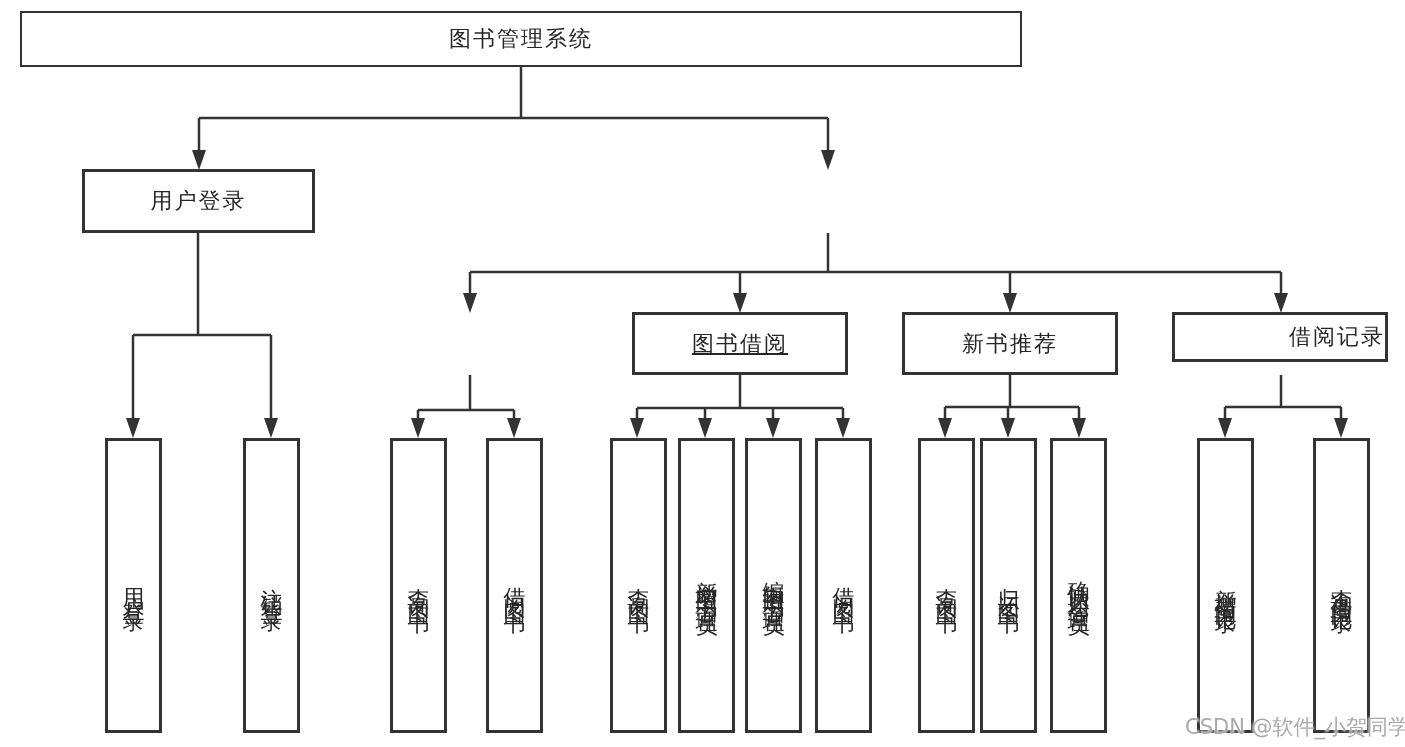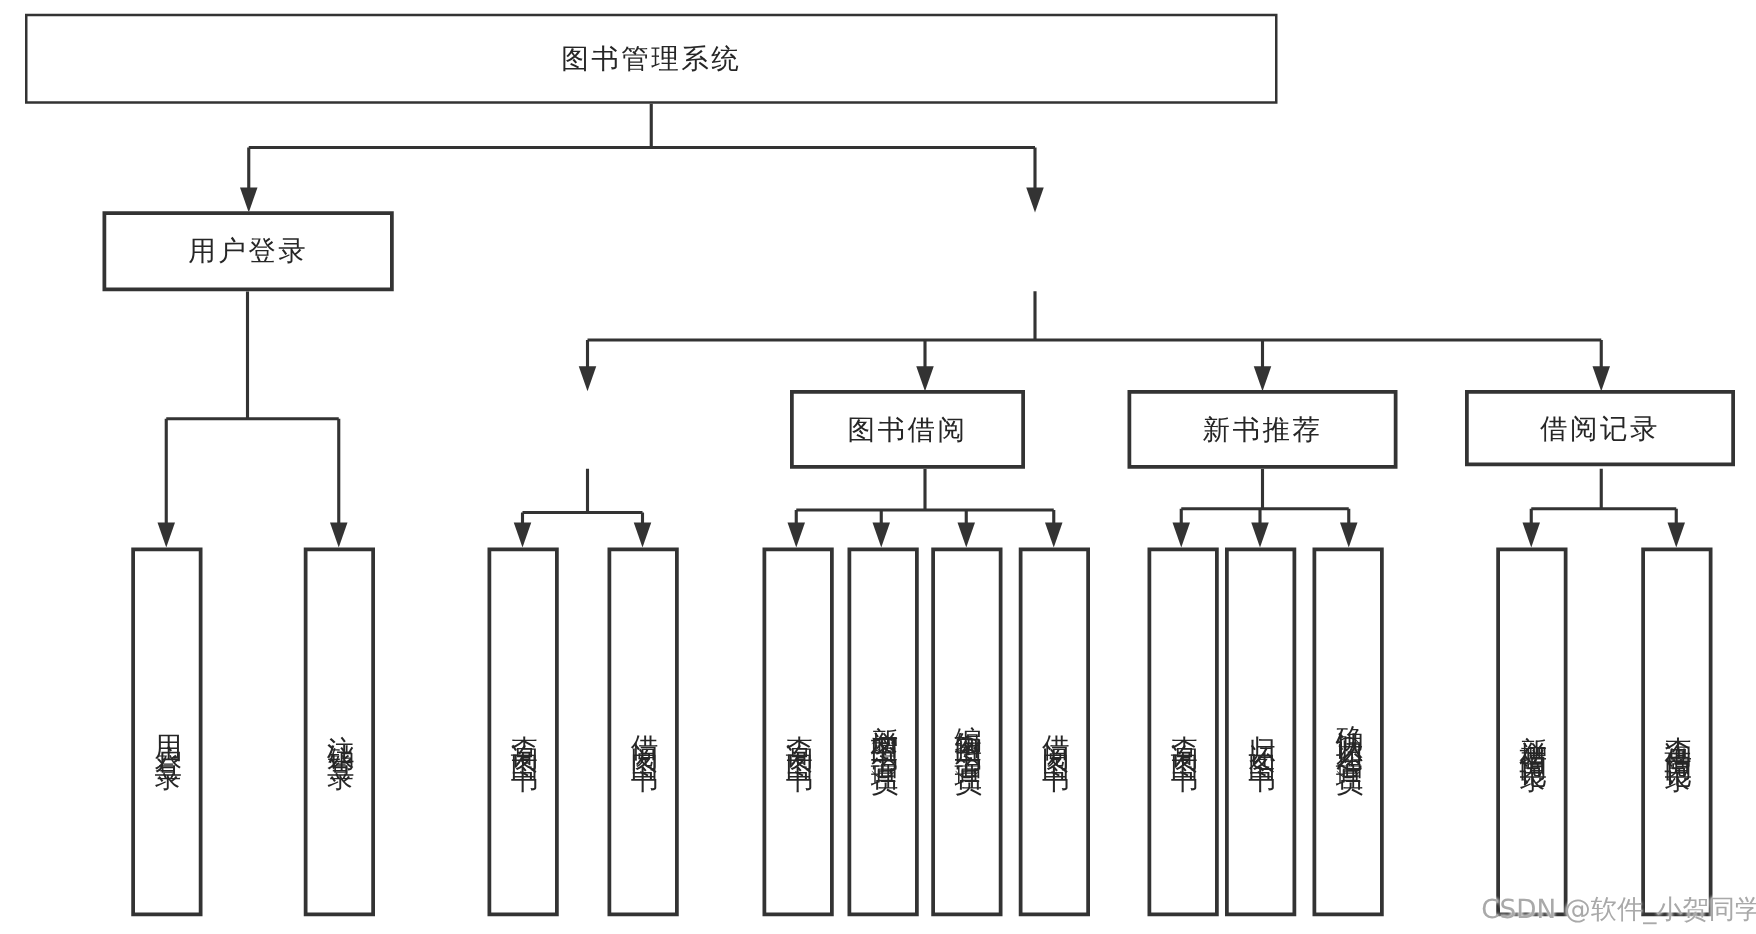--- a/index.html
+++ b/index.html
@@ -104,35 +104,35 @@
       <polygon points="766,418 780,418 773,438"></polygon>
       <polygon points="836,418 850,418 843,438"></polygon>
       <polygon points="938,418 952,418 945,438"></polygon>
       <polygon points="1001,418 1015,418 1008,438"></polygon>
       <polygon points="1072,418 1086,418 1079,438"></polygon>
       <polygon points="1218,418 1232,418 1225,438"></polygon>
       <polygon points="1334,418 1348,418 1341,438"></polygon>
     </g>
   </svg>
 
-  <div class="node root" style="left:20px;top:11px;width:1002px;height:72px;">
+  <div class="node root" style="left:20px;top:11px;width:1002px;height:56px;">
     <span>图书管理系统</span>
   </div>
 
   <div class="node h" style="left:82px;top:169px;width:233px;height:64px;">
     <span>用户登录</span>
   </div>
 
-  <div class="node h" style="left:632px;top:312px;width:188px;height:63px;">
+  <div class="node h" style="left:632px;top:312px;width:216px;height:63px;text-decoration:underline;">
     <span>图书借阅</span>
   </div>
   <div class="node h" style="left:902px;top:312px;width:216px;height:63px;">
     <span>新书推荐</span>
   </div>
-  <div class="node h" style="left:1172px;top:312px;width:216px;height:61px;">
+  <div class="node h" style="left:1172px;top:312px;width:216px;height:50px;justify-content:flex-end;">
     <span>借阅记录</span>
   </div>
 
   <div class="node leaf" style="left:105px;">
     <span class="vtext">用户登录</span>
   </div>
   <div class="node leaf" style="left:243px;">
     <span class="vtext">注销登录</span>
   </div>
 

